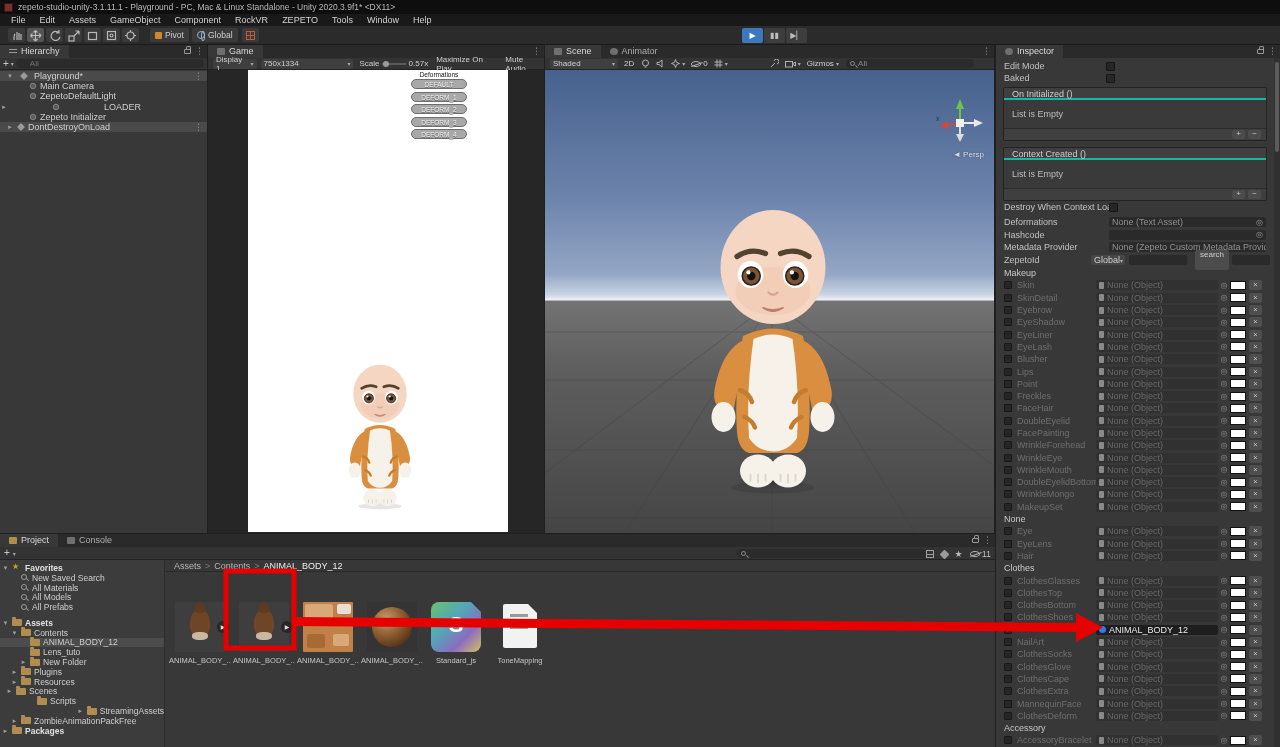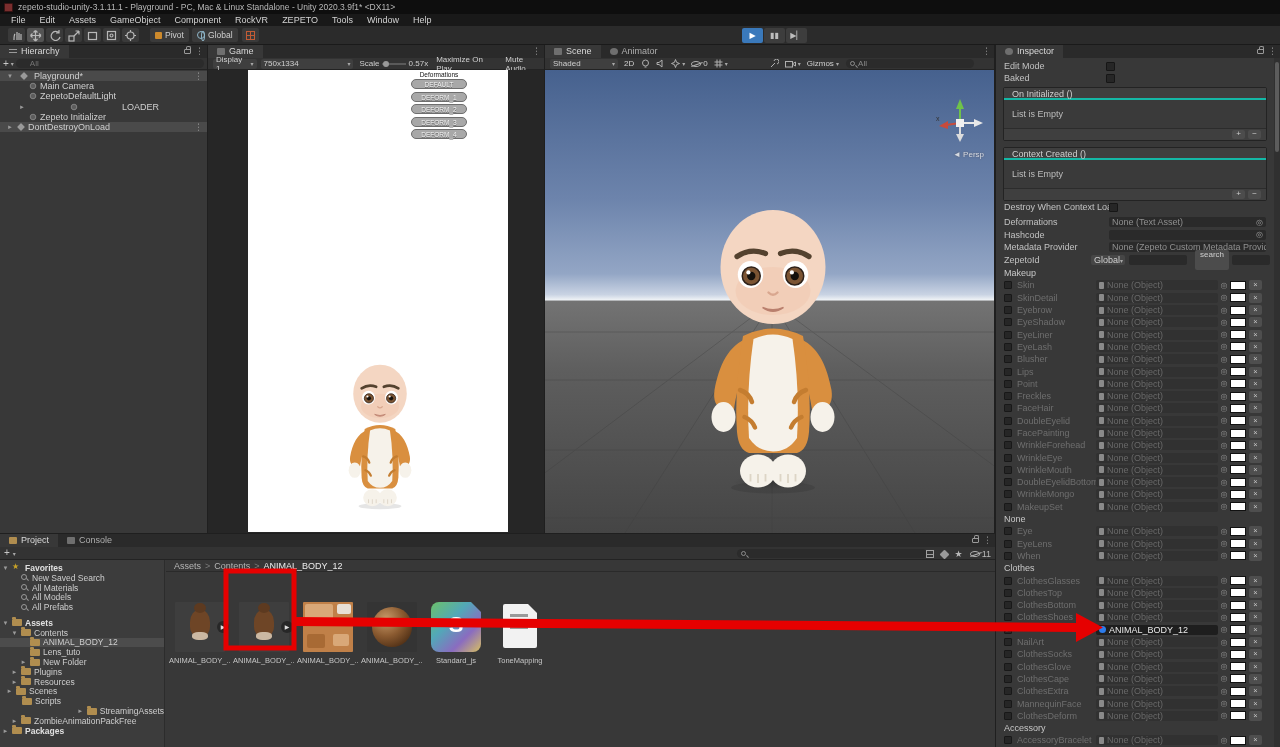--- a/index.html
+++ b/index.html
@@ -354,21 +354,21 @@
 
         </div>
 
         <div class="h-row" data-type="object" style="padding-left: 18px;">
           <span class="h-arrow"></span>
           <span class="h-icon"></span>
           <span class="h-label">ZepetoDefaultLight</span>
 
         </div>
 
-        <div class="h-row" data-type="object" data-arrow="closed" style="padding-left: 18px; gap: 44px;">
+        <div class="h-row" data-type="object" data-arrow="closed" style=" gap: 44px;">
           <span class="h-arrow"></span>
           <span class="h-icon"></span>
           <span class="h-label">LOADER</span>
 
         </div>
 
         <div class="h-row" data-type="object" style="padding-left: 18px;">
           <span class="h-arrow"></span>
           <span class="h-icon"></span>
           <span class="h-label">Zepeto Initializer</span>
@@ -903,21 +903,21 @@
               <span>None (Object)</span>
             </span>
             <span class="pick">◎</span>
             <span class="swatch"></span>
             <span class="xbtn">×</span>
           </div>
 
           <div class="prop" data-type="prop">
 
             <span class="cb"></span>
-            <span class="plbl">When</span>
+            <span class="plbl">Hair</span>
             <span class="pfield">
               <span class="doc"></span>
               <span>None (Object)</span>
             </span>
             <span class="pick">◎</span>
             <span class="swatch"></span>
             <span class="xbtn">×</span>
           </div>
 
           <div class="prop" data-type="section">
@@ -1216,21 +1216,21 @@
           <span class="t-icon"></span>
           <span class="t-label">Resources</span>
         </div>
 
         <div class="t-row" data-type="folder" data-arrow="closed" style="padding-left: 6px;">
           <span class="t-arrow"></span>
           <span class="t-icon"></span>
           <span class="t-label">Scenes</span>
         </div>
 
-        <div class="t-row" data-type="folder" style="padding-left: 12px; text-align: center;">
+        <div class="t-row" data-type="folder" style="padding-left: 27px; text-align: center;">
           <span class="t-arrow"></span>
           <span class="t-icon"></span>
           <span class="t-label">Scripts</span>
         </div>
 
         <div class="t-row" data-type="folder" data-arrow="closed" style="padding-left: 11px; justify-content: flex-end;">
           <span class="t-arrow"></span>
           <span class="t-icon"></span>
           <span class="t-label">StreamingAssets</span>
         </div>

